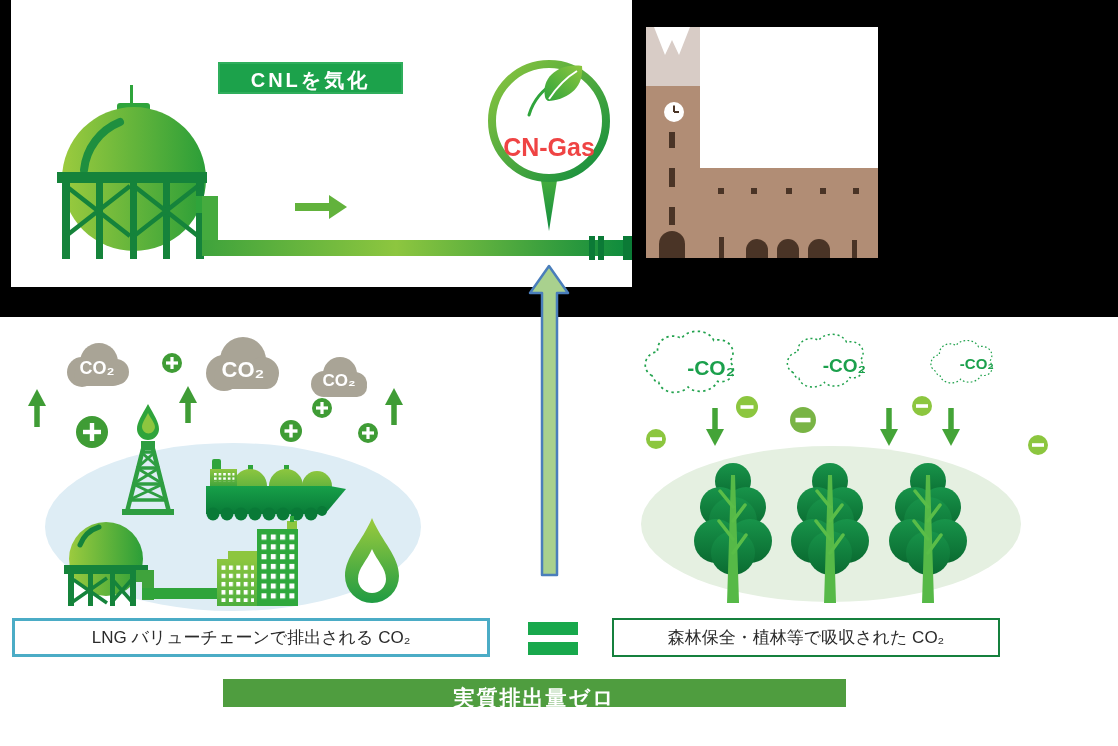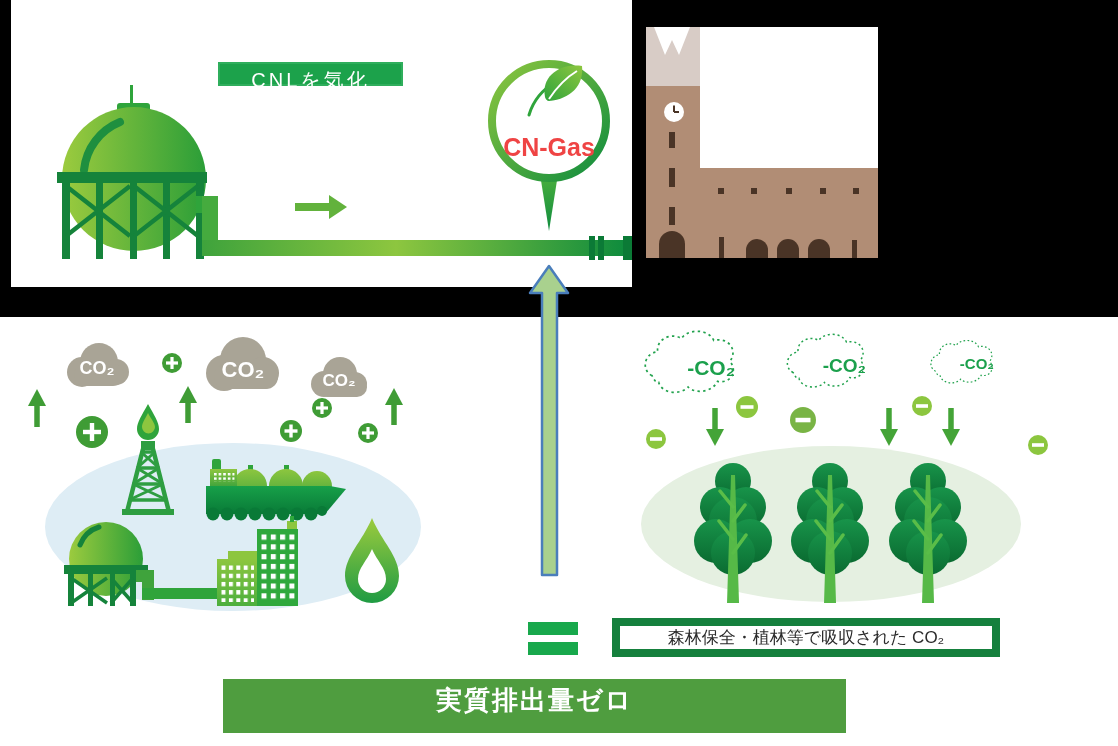--- a/index.html
+++ b/index.html
@@ -4,44 +4,44 @@
 <style>
   html,body{margin:0;padding:0;background:#000;}
   #canvas{position:relative;width:1118px;height:746px;background:#000;overflow:hidden;
           font-family:"Liberation Sans","DejaVu Sans",sans-serif;}
   .panel{position:absolute;background:#fff;}
   #panel-top{left:11px;top:0;width:621px;height:287px;}
   #panel-bottom{left:0;top:317px;width:1118px;height:429px;}
   #art{position:absolute;left:0;top:0;z-index:2;}
   .txt{position:absolute;z-index:3;text-align:center;}
   
-  #cnl-label{left:218px;top:62px;width:185px;height:24px;line-height:36px;background:#1ca24b;
-             color:#fff;font-size:20px;font-weight:normal;letter-spacing:3px;box-shadow:inset 0 0 0 2px #2fae5c;}
+  #cnl-label{left:218px;top:62px;width:185px;height:32px;line-height:36px;background:#1ca24b;
+             color:#fff;font-size:20px;font-weight:bold;letter-spacing:3px;box-shadow:inset 0 0 0 2px #2fae5c;}
   #cngas-label{left:489px;top:133px;width:120px;height:28px;line-height:28px;color:#ef4444;
                font-size:25px;font-weight:bold;}
   
   .co2-txt{color:#fff;font-weight:bold;}
   #co2-1{left:70px;top:358px;width:54px;font-size:18px;}
   #co2-2{left:211px;top:357px;width:64px;font-size:22px;}
   #co2-3{left:313px;top:371px;width:52px;font-size:17px;}
   
   .mco2-txt{color:#1ba04c;font-weight:bold;text-align:right;}
   #mco2-1{left:645px;top:356px;width:90px;font-size:21px;}
   #mco2-2{left:786px;top:355px;width:80px;font-size:19px;}
   #mco2-3{left:930px;top:355px;width:64px;font-size:15px;}
   
   .eqbox{position:absolute;z-index:3;top:618px;height:39px;background:#fff;box-sizing:border-box;
          display:flex;align-items:center;justify-content:center;font-size:17px;color:#2b2b2b;}
   #left-box{left:12px;width:478px;border:3px solid #4bacc6;}
-  #right-box{left:612px;width:388px;border:8px solid #15803d;text-align:center;}
+  #right-box{left:612px;width:388px;border:2px solid #15803d;text-align:center;}
   #equals{position:absolute;z-index:3;left:528px;top:622px;width:50px;height:33px;}
   #equals .bar{position:absolute;left:0;width:50px;height:13px;background:#18a84c;}
   #equals .b1{top:0;} #equals .b2{top:20px;}
-  #result-bar{left:223px;top:679px;width:623px;height:54px;line-height:42px;background:#4f9d3f;
-              color:#fff;font-size:26px;font-weight:bold;letter-spacing:2px;}
+  #result-bar{left:223px;top:679px;width:623px;height:28px;line-height:42px;background:#4f9d3f;
+              color:#fff;font-size:21px;font-weight:bold;letter-spacing:2px;font-family:Liberation Mono, monospace;}
 </style>
 </head>
 <body>
 
 <div id="canvas">
 
   <div id="panel-top" class="panel"></div>
   <div id="panel-bottom" class="panel"></div>
 
   <svg id="art" width="1118" height="746" viewBox="0 0 1118 746">
@@ -359,20 +359,23 @@
   <div class="txt" id="cngas-label">CN-Gas</div>
 
   <div class="txt co2-txt" id="co2-1">CO₂</div>
   <div class="txt co2-txt" id="co2-2">CO₂</div>
   <div class="txt co2-txt" id="co2-3">CO₂</div>
 
   <div class="txt mco2-txt" id="mco2-1">-CO₂</div>
   <div class="txt mco2-txt" id="mco2-2">-CO₂</div>
   <div class="txt mco2-txt" id="mco2-3">-CO₂</div>
 
+  <div class="eqbox" id="left-box">
+    <span>LNG バリューチェーンで排出される CO₂</span>
+  </div>
   <div id="equals">
     <div class="bar b1"></div>
       <div class="bar b2"></div>
   </div>
   <div class="eqbox" id="right-box">
     <span>森林保全・植林等で吸収された CO₂</span>
   </div>
 
   <div class="txt" id="result-bar">実質排出量ゼロ</div>
 </div>

